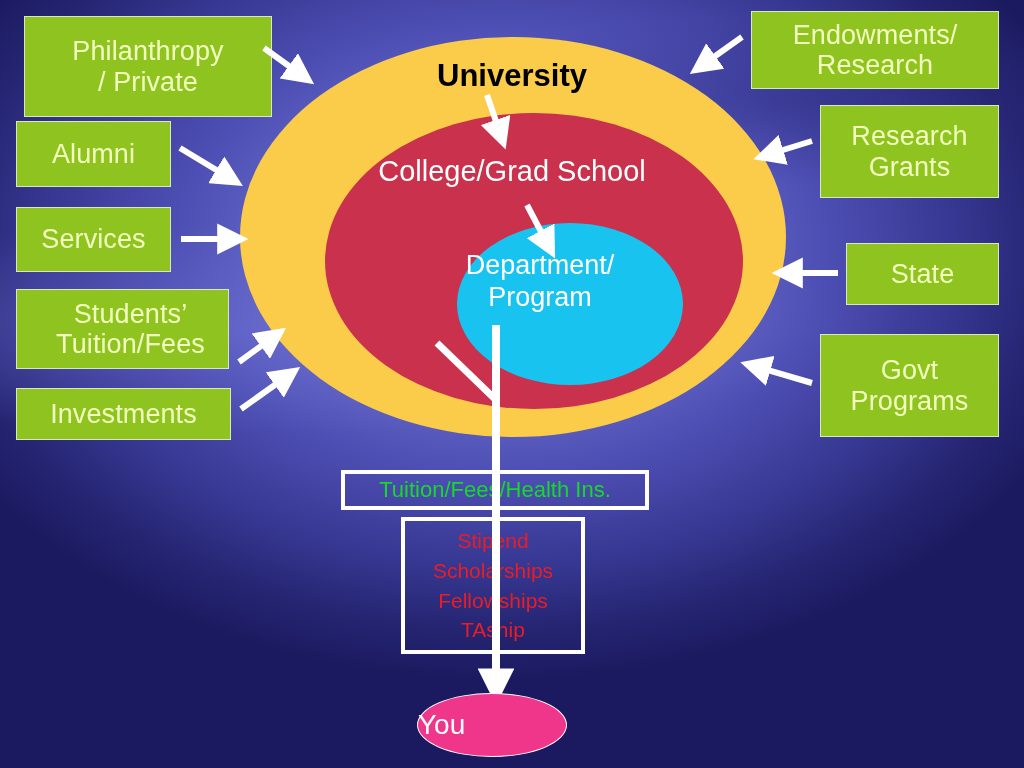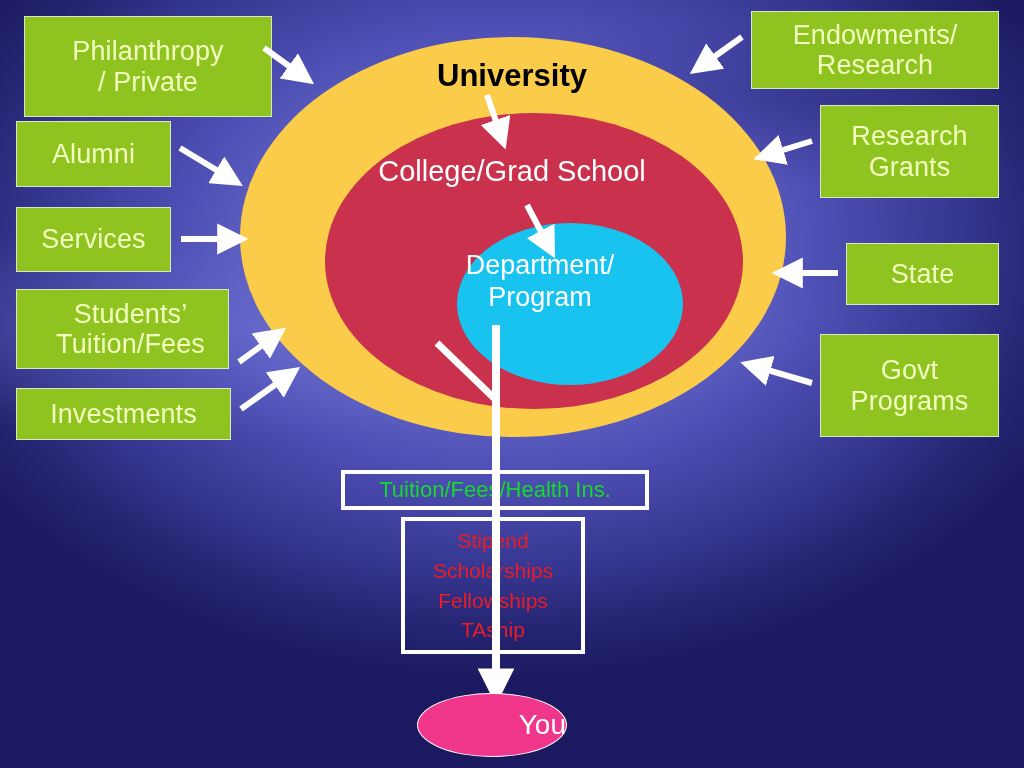--- a/index.html
+++ b/index.html
@@ -58,21 +58,21 @@
     align-items:center;
   }
 
   .ell-label{
     position:absolute;width:100%;text-align:center;
     pointer-events:none;white-space:pre-line;
   }
   #lbl-university{top:58px;color:#000000;font-size:31px;font-weight:bold;}
   #lbl-college{top:155px;color:#ffffff;font-size:29px;}
   #lbl-department{top:250px;color:#ffffff;font-size:27px;line-height:1.18;padding-left:28px;}
-  #lbl-you{color:#ffffff;font-size:28px;position:static;width:100%;text-align:right;}
+  #lbl-you{color:#ffffff;font-size:28px;position:static;width:100%;text-align:left;}
 
   .flowbox{
     position:absolute;box-sizing:border-box;
     border:4px solid #ffffff;background:transparent;
     display:flex;align-items:center;justify-content:center;
     text-align:center;white-space:pre-line;
   }
   #box-tuition{
     left:341px;top:470px;width:308px;height:40px;
     color:#16d92a;font-size:22px;

